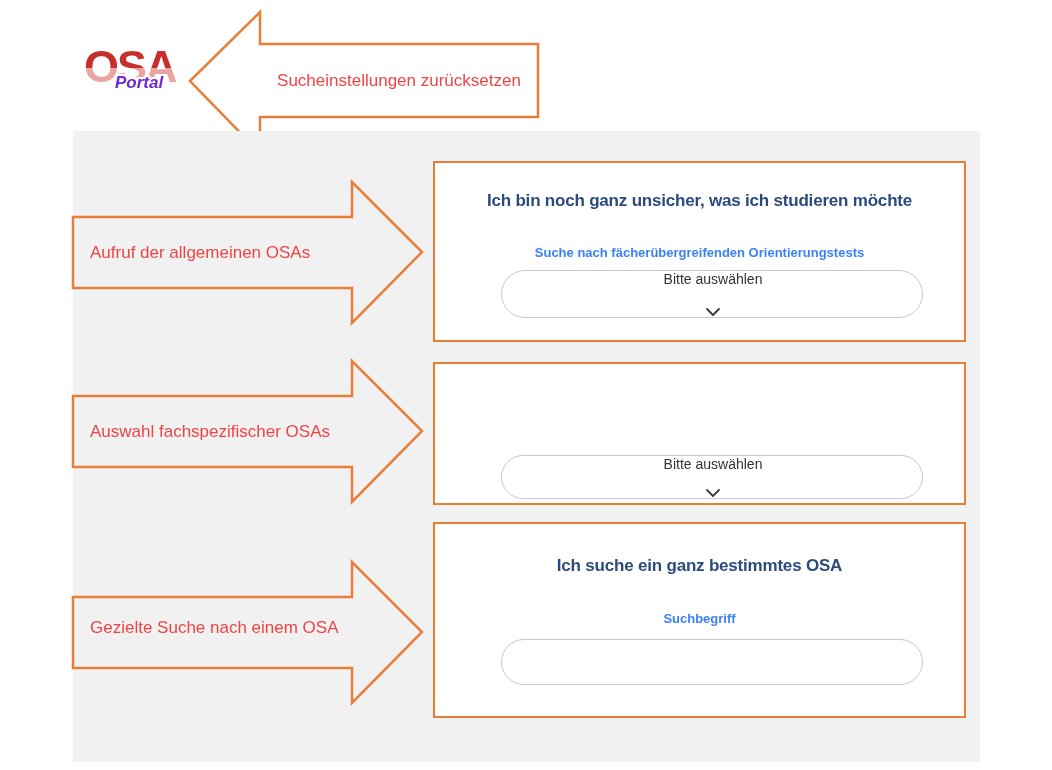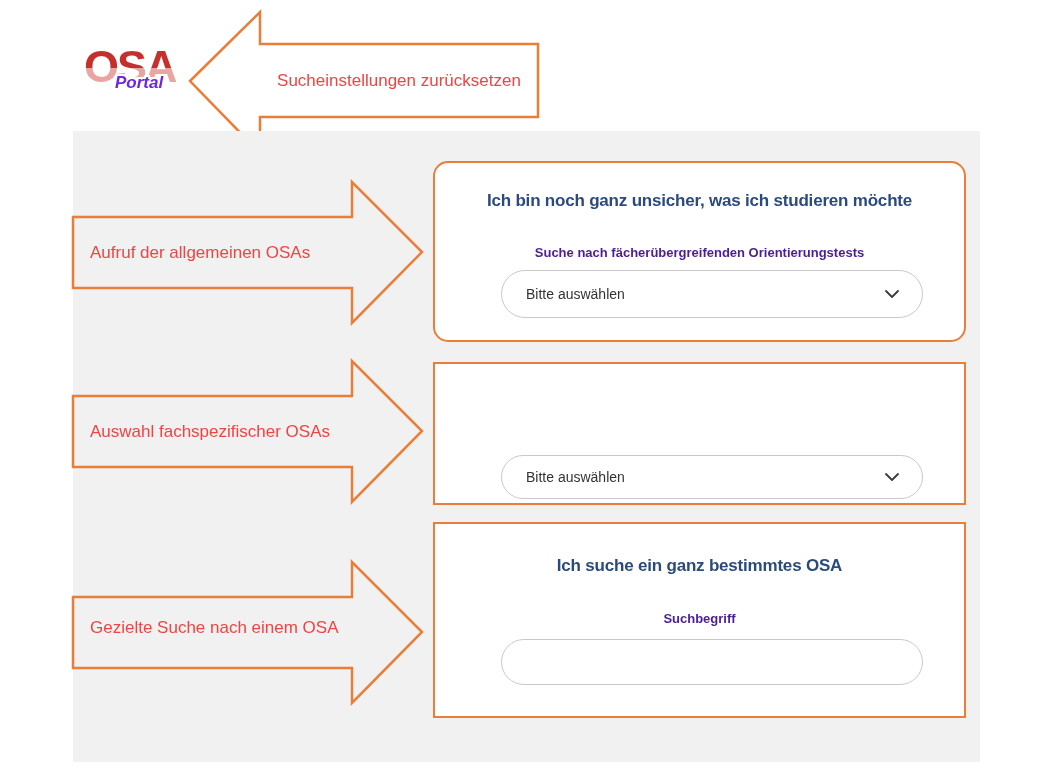--- a/index.html
+++ b/index.html
@@ -55,50 +55,51 @@
   .side-text-1  { left: 90px;  top: 217px; width: 258px; height: 71px; }
   .side-text-2  { left: 90px;  top: 396px; width: 258px; height: 71px; }
   .side-text-3  { left: 90px;  top: 597px; width: 258px; height: 61px; }
 
   
   .card {
     position: absolute; left: 433px; width: 533px;
     background: #ffffff;
     border: 2px solid #e97e38;
   }
-  .card-1 { top: 161px; height: 181px; border-radius: 15px; }
+  .card-1 { top: 161px; height: 181px; }
   .card-2 { top: 362px; height: 143px; }
   .card-3 { top: 522px; height: 196px; }
 
   .card-title {
     position: absolute; left: 0; width: 100%;
     text-align: center;
     color: #2b4b7c; font-size: 17px; font-weight: 700; letter-spacing: -0.2px;
   }
   .card-1 .card-title { top: 28px; }
   .card-2 .card-title { top: 13px; }
   .card-3 .card-title { top: 32px; }
 
   .card-label {
     position: absolute; left: 0; width: 100%;
     text-align: center;
-    color: #4c1d95; font-size: 13px; font-weight: 700;
+    color: #3b82f6; font-size: 13px; font-weight: 700;
   }
   .card-1 .card-label { top: 82px; }
   .card-2 .card-label { top: 63px; }
   .card-3 .card-label { top: 87px; }
 
   .pill {
     position: absolute; left: 66px; width: 422px;
     background: #ffffff;
     border: 1px solid #c9c9c9;
     border-radius: 26px;
     display: flex; align-items: center;
     padding: 0 22px 0 24px;
     cursor: pointer;
+    flex-direction: column;
   }
   .card-1 .pill { top: 107px; height: 48px; }
   .card-2 .pill { top: 91px;  height: 44px; }
 
   .pill .select-value {
     flex: 1 1 auto;
     color: #333333; font-size: 14px;
   }
   .pill .chevron { flex: 0 0 auto; display: flex; align-items: center; }
 

